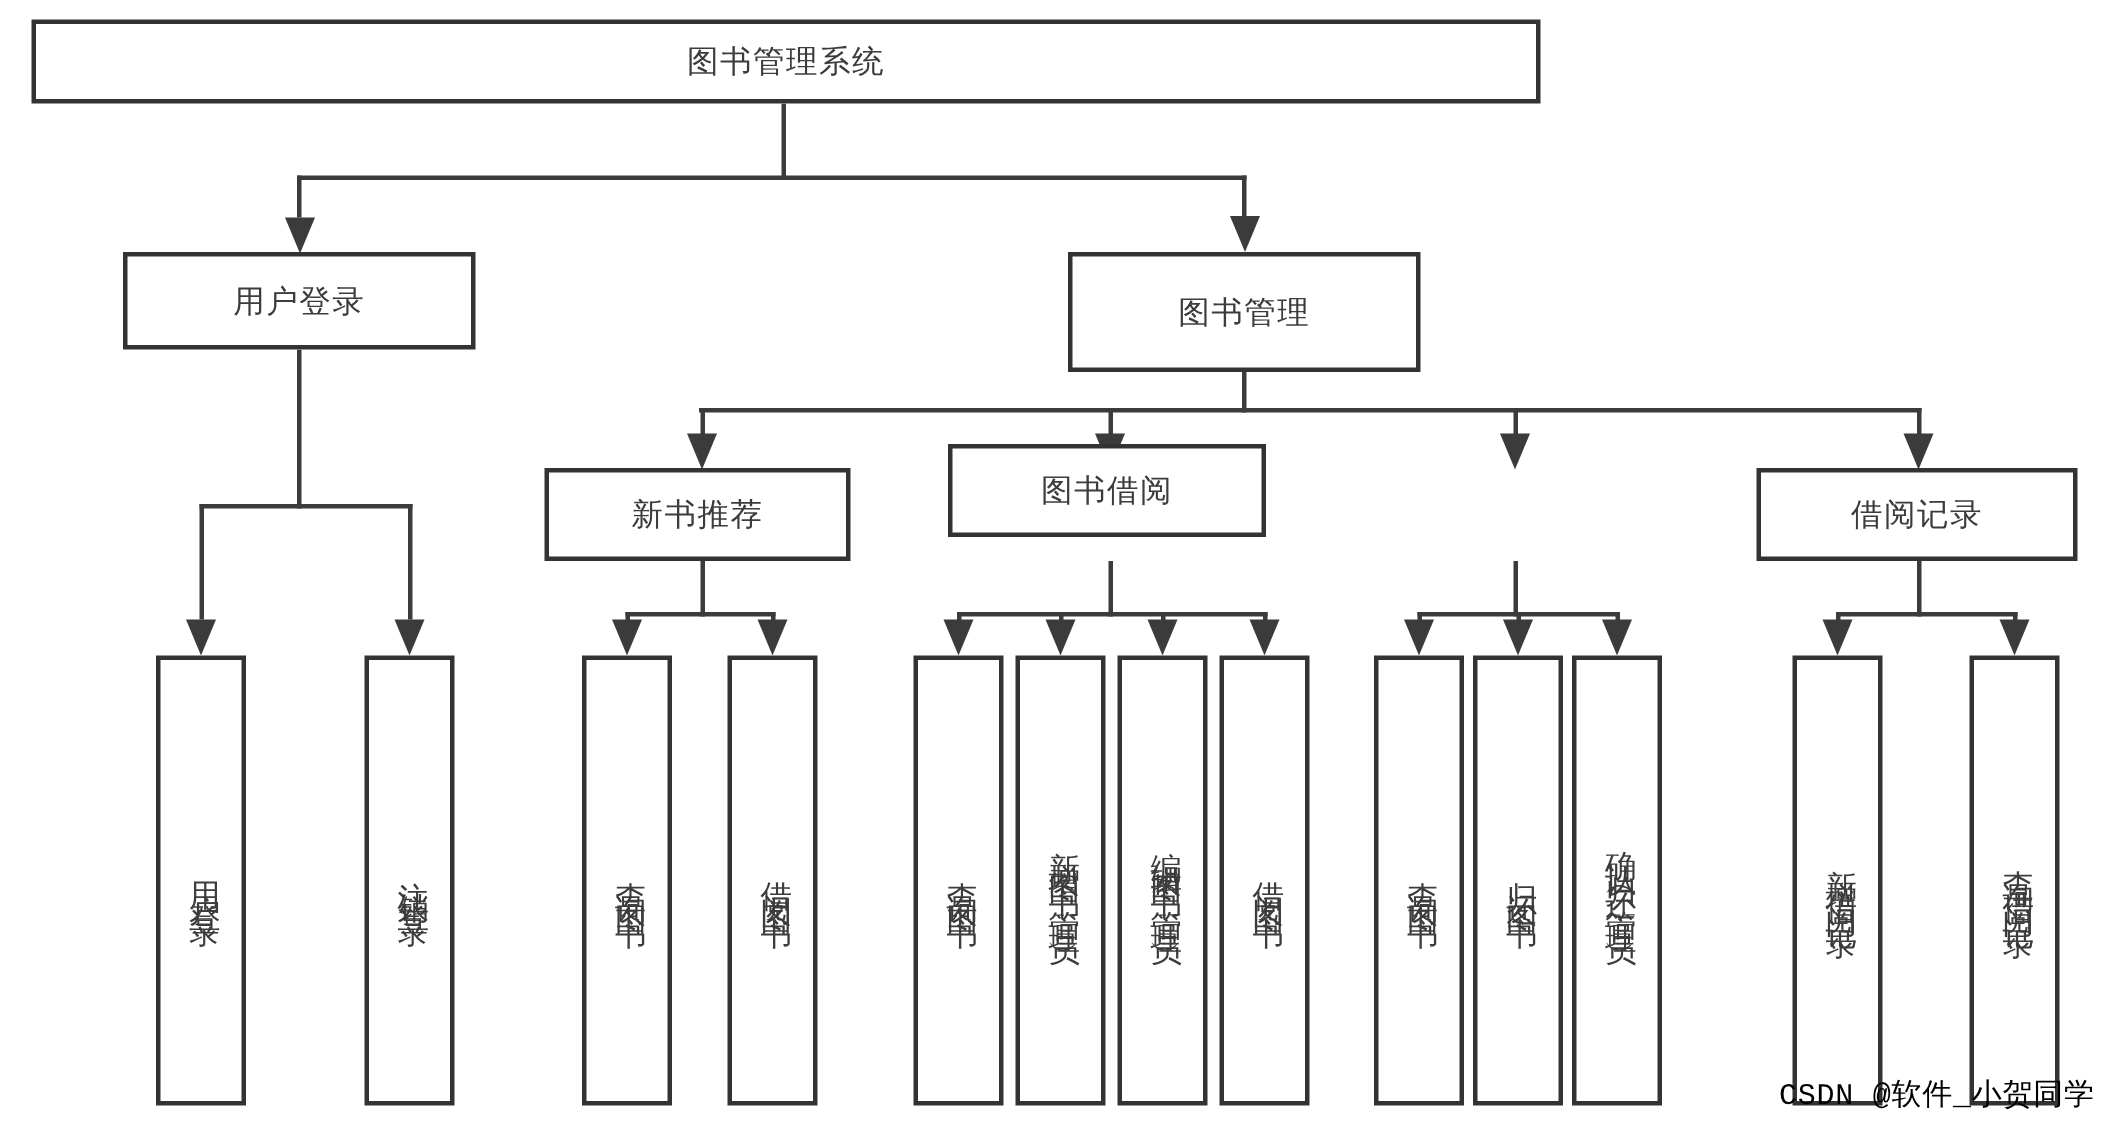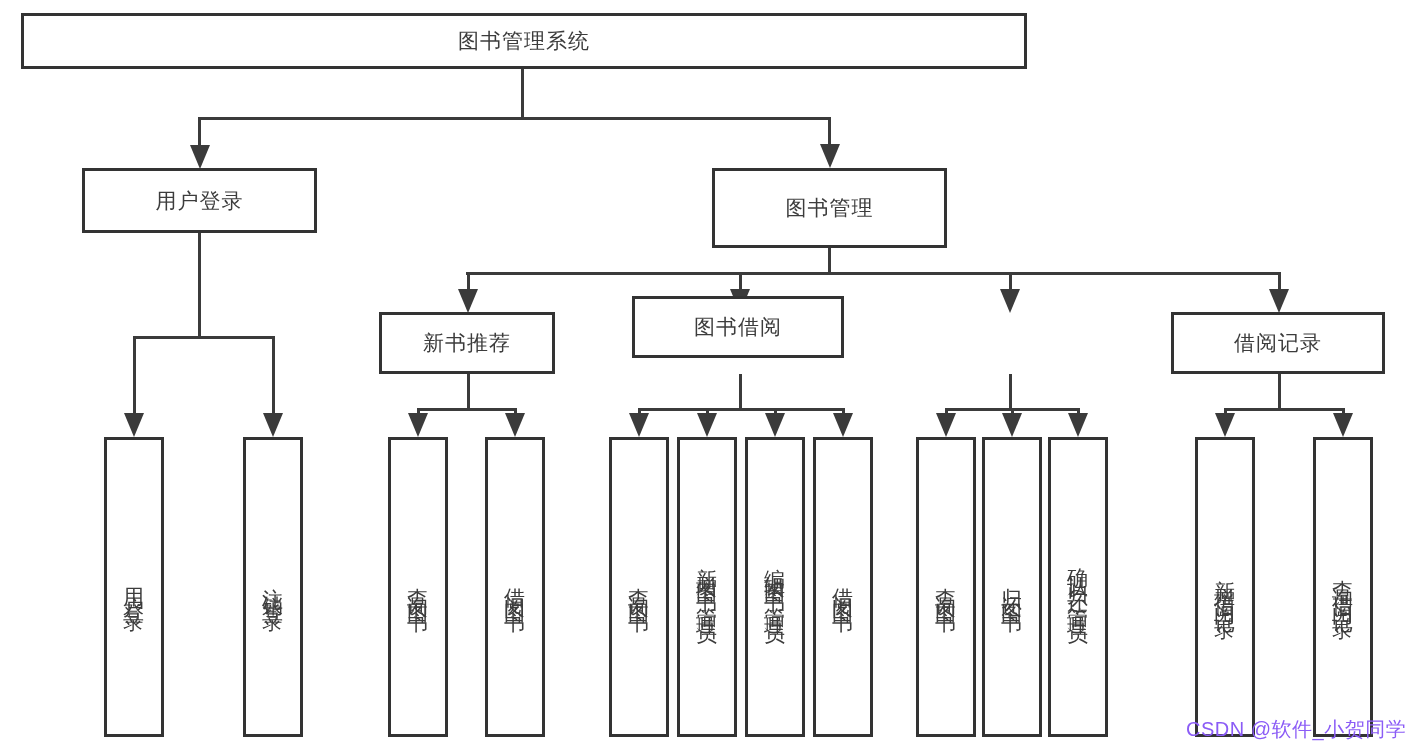--- a/index.html
+++ b/index.html
@@ -1,20 +1,20 @@
 <!DOCTYPE html>
 <html><head>
 <meta charset="utf-8">
 <style>
   html,body{margin:0;padding:0;background:#ffffff;}
   .canvas{
     position:relative;
     width:1405px;height:747px;
     background:#ffffff;
-    font-family:Liberation Sans, sans-serif;
+    font-family:Liberation Mono, monospace;
     overflow:hidden;
   }
   
   .b{
     position:absolute;
     background:#ffffff;
     border:3px solid #333333;
     box-sizing:border-box;
     display:flex;align-items:center;justify-content:center;
     font-size:21px;color:#3c3c3c;
@@ -35,21 +35,21 @@
   
   .ar{
     position:absolute;width:0;height:0;
     border-left:10px solid transparent;
     border-right:10px solid transparent;
     border-top:24px solid #3b3b3b;
     z-index:1;
   }
   .watermark{
     position:absolute;left:1186px;top:716px;
-    font-size:20px;color:#8b5cf6;letter-spacing:.5px;
+    font-size:20px;color:#000000;letter-spacing:.5px;
     z-index:5;white-space:nowrap;
   }
 </style>
 </head>
 <body>
 
 <div class="canvas">
 
   <div class="b" style="left:21px;top:13px;width:1006px;height:56px;">图书管理系统</div>
 
@@ -74,21 +74,21 @@
   <div class="hl" style="left:466px;top:272px;width:815px;"></div>
   <div class="vl" style="left:467px;top:272px;height:19px;"></div>
   <div class="ar" style="left:458px;top:289px;"></div>
   <div class="vl" style="left:739px;top:272px;height:19px;"></div>
   <div class="ar" style="left:730px;top:289px;"></div>
   <div class="vl" style="left:1009px;top:272px;height:19px;"></div>
   <div class="ar" style="left:1000px;top:289px;"></div>
   <div class="vl" style="left:1278px;top:272px;height:19px;"></div>
   <div class="ar" style="left:1269px;top:289px;"></div>
 
-  <div class="b" style="left:379px;top:312px;width:176px;height:62px;">新书推荐</div>
+  <div class="b" style="left:363px;top:312px;width:204px;height:62px;">新书推荐</div>
   <div class="b" style="left:632px;top:296px;width:212px;height:62px;">图书借阅</div>
   <div class="b" style="left:1171px;top:312px;width:214px;height:62px;">借阅记录</div>
 
   <div class="vl" style="left:467px;top:374px;height:37px;"></div>
   <div class="hl" style="left:417px;top:408px;width:100px;"></div>
   <div class="vl" style="left:417px;top:408px;height:8px;"></div>
   <div class="ar" style="left:408px;top:413px;"></div>
   <div class="vl" style="left:514px;top:408px;height:8px;"></div>
   <div class="ar" style="left:505px;top:413px;"></div>
 

